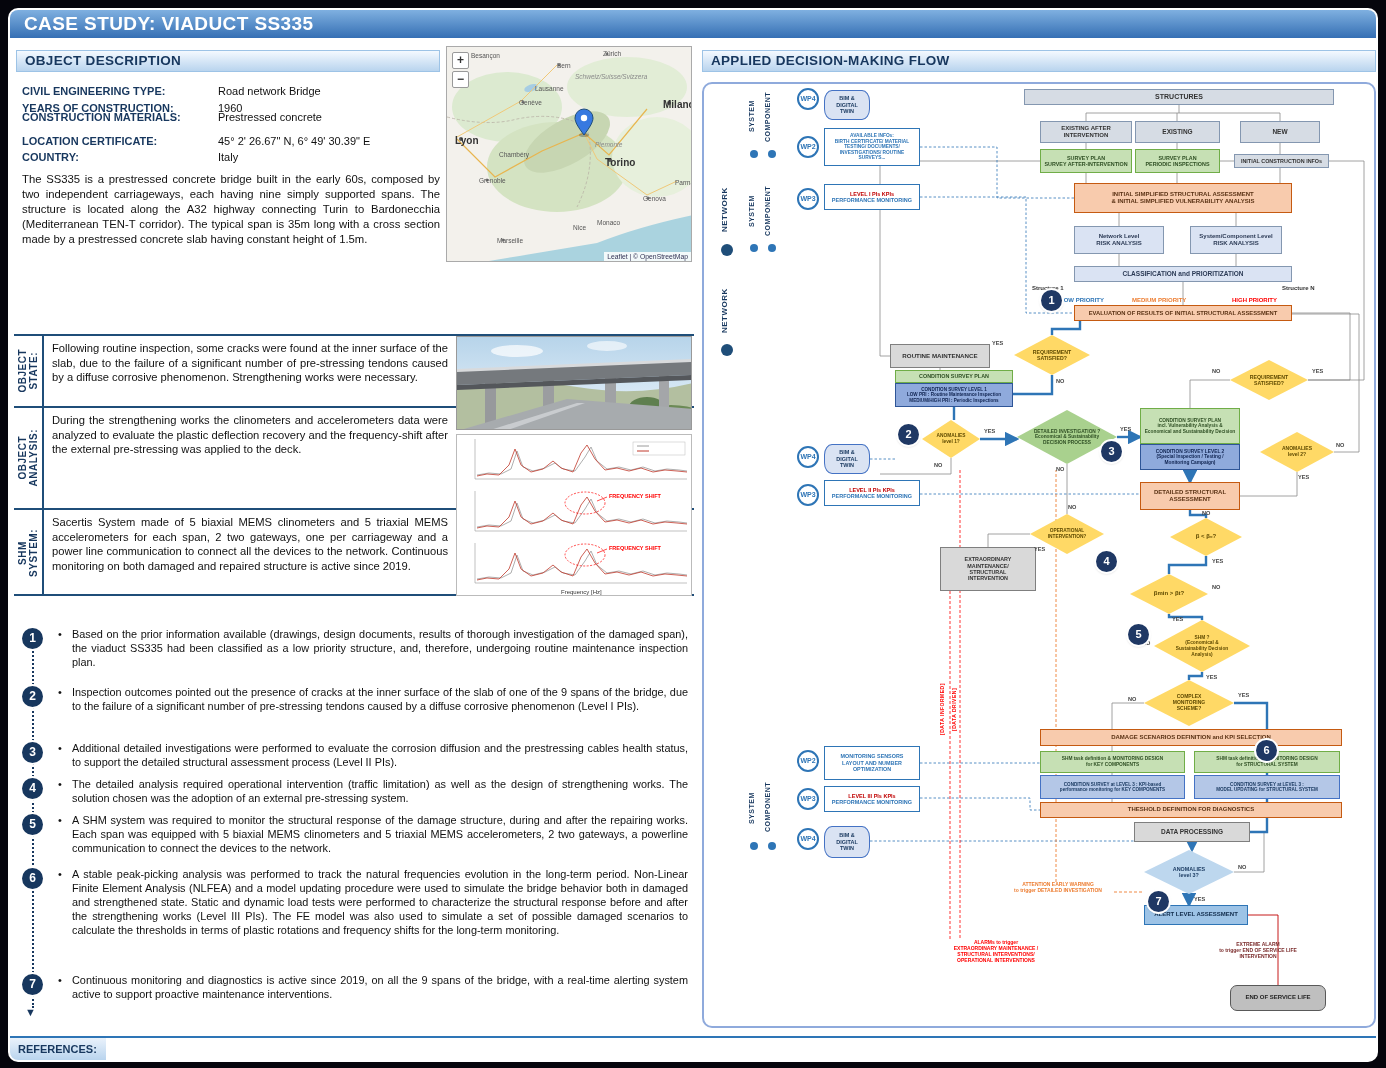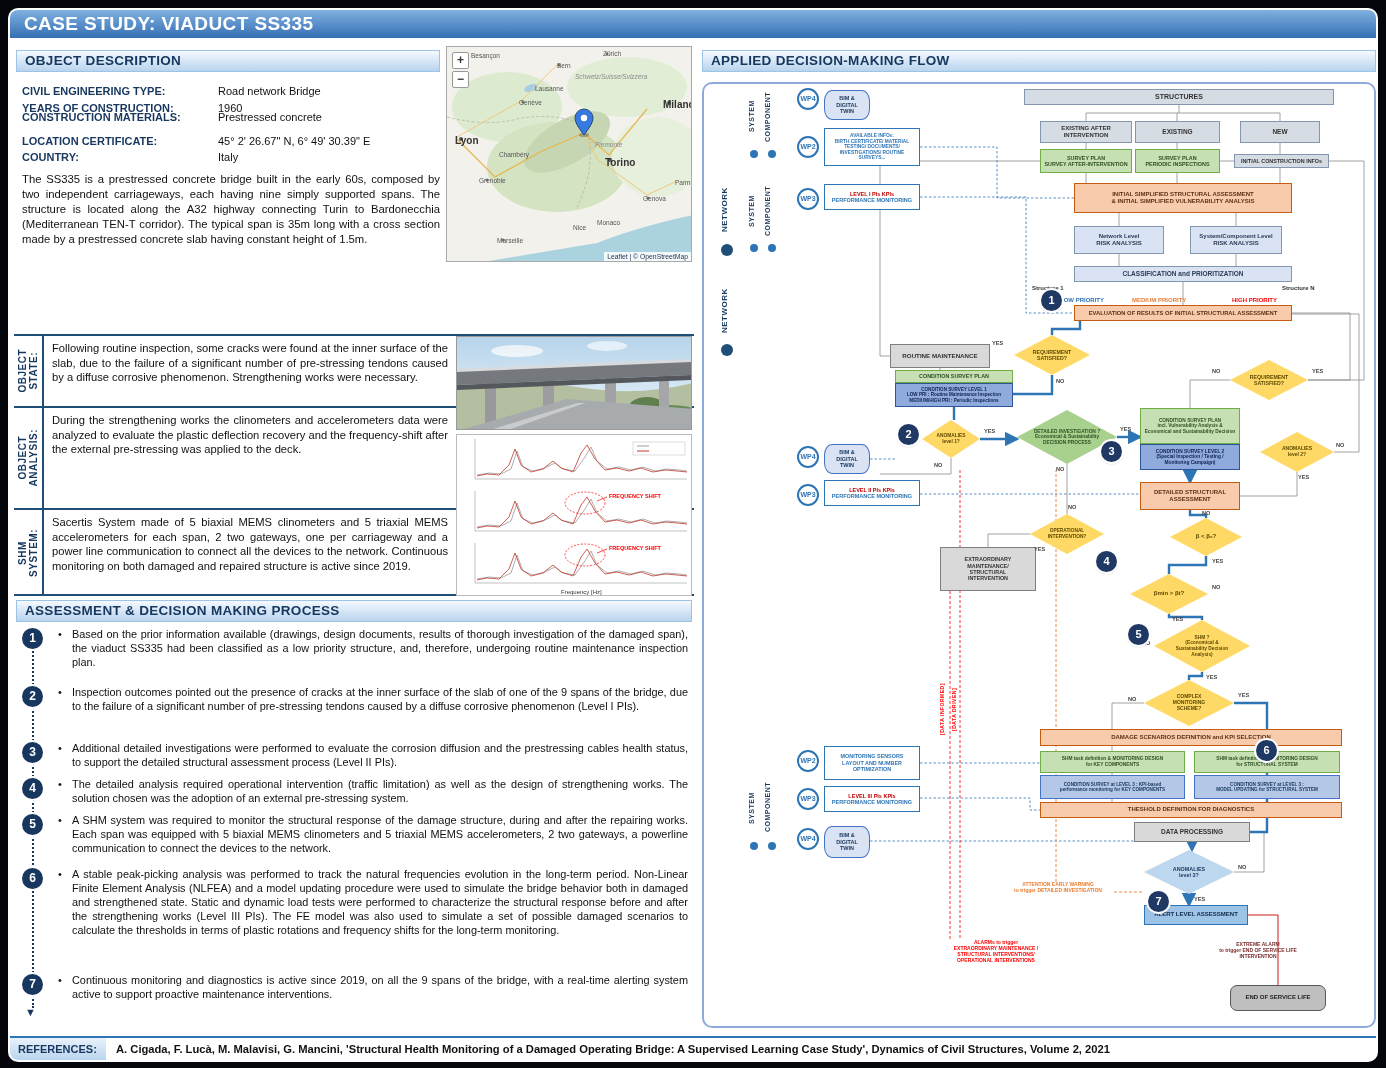--- a/index.html
+++ b/index.html
@@ -219,21 +219,20 @@
           <ellipse cx="128" cy="68" rx="20" ry="11" fill="none" stroke="#ff0000" stroke-width="0.7" stroke-dasharray="2,1.5"></ellipse>
           <ellipse cx="128" cy="120" rx="20" ry="11" fill="none" stroke="#ff0000" stroke-width="0.7" stroke-dasharray="2,1.5"></ellipse>
           <line x1="150" y1="62" x2="140" y2="66" stroke="#ff0000" stroke-width="0.7"></line>
           <line x1="150" y1="114" x2="140" y2="118" stroke="#ff0000" stroke-width="0.7"></line>
           <text x="152" y="63" font-size="5.5" fill="#ff0000" font-weight="bold">FREQUENCY SHIFT</text>
           <text x="152" y="115" font-size="5.5" fill="#ff0000" font-weight="bold">FREQUENCY SHIFT</text>
           <text x="104" y="159" font-size="6" fill="#333">Frequency [Hz]</text>
         </svg>
       </div>
 
-      <div class="shdr" style="left:2px;top:556px;width:676px">ASSESSMENT &amp; DECISION MAKING PROCESS</div>
 
       <div class="steps">
         <div class="dotline"></div>
         <div class="darr">▼</div>
       <div class="step" style="top: 4px;">
             <div class="snum">1</div>
             <span class="sbull">•</span>
             <div class="sbody">Based on the prior information available (drawings, design documents, results of thorough investigation of the damaged span), the viaduct SS335 had been classified as a low priority structure, and, therefore, undergoing routine maintenance inspection plan.</div>
           </div>
           <div class="step" style="top: 62px;">
@@ -492,16 +491,15 @@
           <div class="fn yn" style="left: 502px; top: 590px;">YES</div>
           <div class="fn yn" style="left: 424px; top: 612px;">NO</div>
           <div class="fn yn" style="left: 534px; top: 608px;">YES</div>
           <div class="fn yn" style="left: 534px; top: 780px;">NO</div>
           <div class="fn yn" style="left: 490px; top: 812px;">YES</div>
         </div>
     </div>
 
     <div class="refbar">
       <div class="reflabel">REFERENCES:</div>
-      <div class="reftext">A. Cigada, F. Lucà, M. Malavisi, G. Mancini, 'Structural Health Monitoring of a Damaged Operating Bridge: A Supervised Learning Case Study', Dynamics of Civil Structures, Volume 2, 2021</div>
     </div>
   </div>
 </div>
 
 </body></html>

